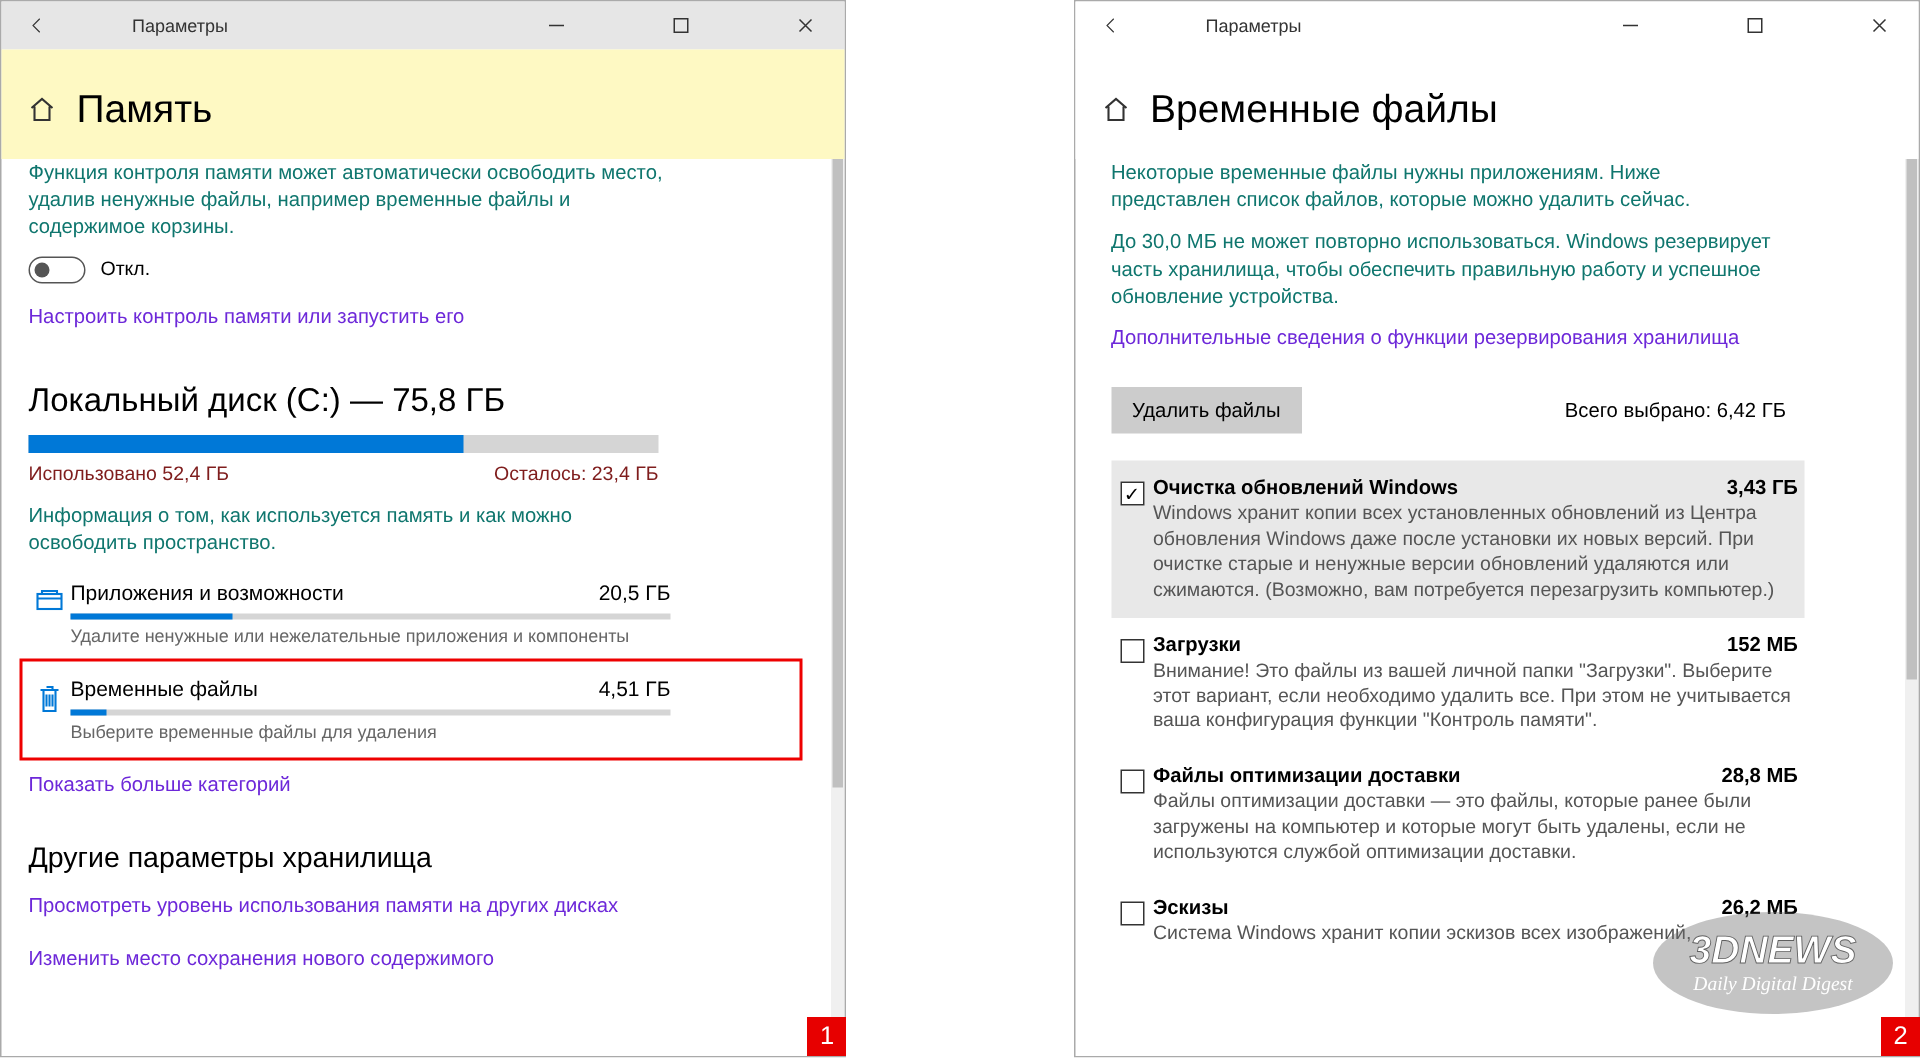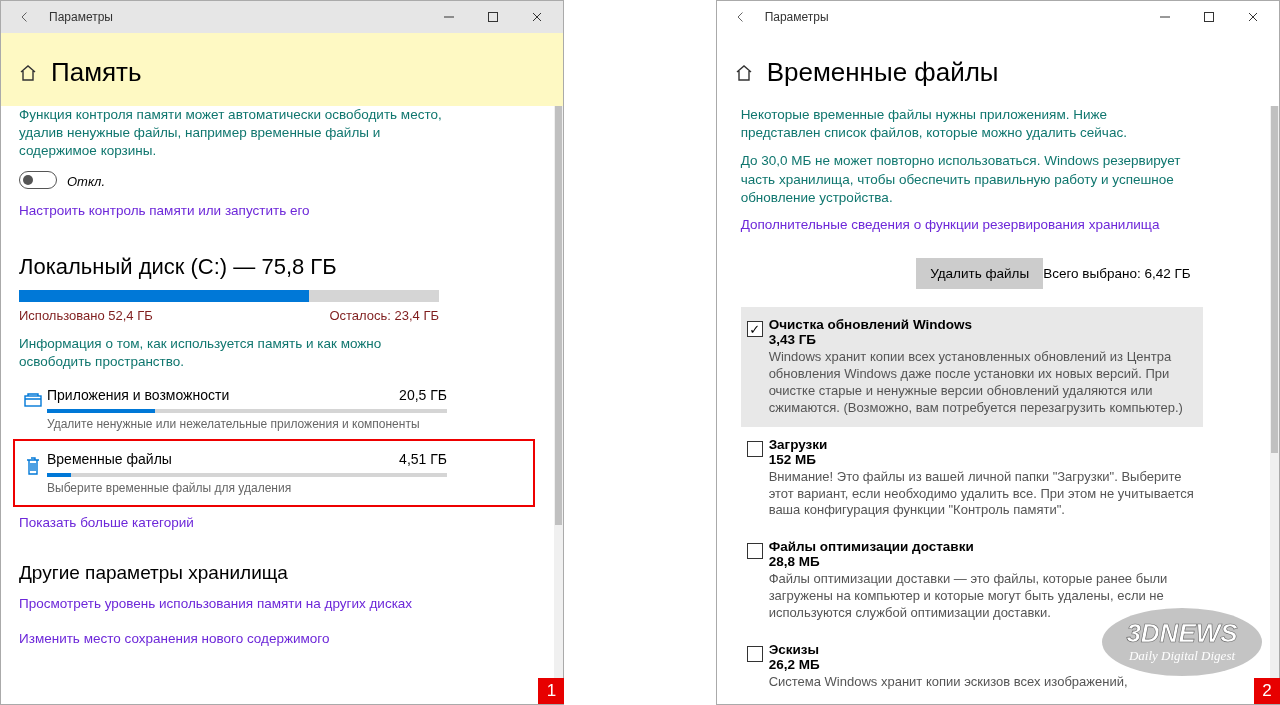--- a/index.html
+++ b/index.html
@@ -24,20 +24,21 @@
   }
   .window.left { margin-right: 78px; }
   .gap { width: 78px; height: 705px; background: #fff; }
   .titlebar {
     height: 32px;
     display: flex;
     align-items: center;
     padding: 0 4px 0 8px;
     background: #fff;
     border-bottom: none;
+    gap: 39px;
   }
   .window.left .titlebar { background: #e6e6e6; }
   .titlebar .back {
     width: 32px; height: 32px;
     display: flex; align-items: center; justify-content: center;
     font-size: 16px; color: #333;
   }
   .titlebar .title {
     font-size: 12px; color: #333; margin-left: 8px; flex: 1;
   }
@@ -68,21 +69,21 @@
   }
   .scrollbar {
     position: absolute; right: 0; top: 0; width: 9px; height: 100%;
     background: #f0f0f0;
   }
   .scrollbar .thumb {
     position: absolute; left: 1px; width: 7px;
     background: #c0c0c0;
   }
   .para { font-size: 13.5px; color: #0f766e; line-height: 1.35; margin-bottom: 10px; }
-  .toggle-row { display: flex; align-items: flex-end; margin: 10px 0 14px 0; font-style: italic; }
+  .toggle-row { display: flex; align-items: flex-start; margin: 10px 0 14px 0; }
   .toggle {
     width: 38px; height: 18px; border: 1px solid #555; border-radius: 9px;
     position: relative; margin-right: 10px;
     background: #fff;
   }
   .toggle .knob {
     width: 10px; height: 10px; border-radius: 50%; background: #555;
     position: absolute; left: 3px; top: 3px;
   }
   .link { color: #6d28d9; font-size: 13.5px; cursor: pointer; margin-bottom: 8px; display: inline-block; }
@@ -103,36 +104,36 @@
     width: 28px; display: flex; justify-content: center; padding-top: 4px;
   }
   .cat-body { flex: 1; }
   .cat-top { display: flex; justify-content: space-between; width: 400px; font-size: 14px; }
   .cat-bar { width: 400px; height: 4px; background: #d5d5d5; margin: 6px 0 4px 0; position: relative; }
   .cat-bar .fill { height: 100%; background: #0078d7; position: absolute; left: 0; top: 0; }
   .cat-sub { font-size: 12px; color: #666; }
   .subheader { font-size: 19px; font-weight: 400; margin: 24px 0 12px 0; }
 
   
-  .action-row { display: flex; align-items: center; justify-content: flex-end; margin: 18px 0 18px 0; width: 450px; }
+  .action-row { display: flex; align-items: center; justify-content: space-between; margin: 18px 0 18px 0; width: 450px; }
   .del-btn {
     background: #ccc; border: none; padding: 8px 14px;
     font-size: 13.5px; color: #000; cursor: pointer;
   }
   .total-sel { font-size: 13.5px; }
   .tf-item { display: flex; padding: 10px 4px 10px 0; width: 462px; }
   .tf-item.sel { background: #e8e8e8; }
   .tf-cb { width: 28px; display: flex; align-items: flex-start; padding-top: 4px; justify-content: center; }
   .tf-cb .box {
     width: 16px; height: 16px; border: 1.5px solid #333; background: #fff;
     display: flex; align-items: center; justify-content: center;
   }
   .tf-cb .box.checked::after { content: "✓"; font-size: 13px; line-height: 1; color: #000; }
   .tf-body { flex: 1; }
-  .tf-top { display: flex; justify-content: space-between; font-size: 13.5px; font-weight: 700; flex-direction: column; }
+  .tf-top { display: flex; justify-content: space-between; font-size: 13.5px; font-weight: 700; }
   .tf-desc { font-size: 13px; color: #555; line-height: 1.3; margin-top: 2px; }
 
   .corner-num {
     position: absolute; bottom: 0; width: 26px; height: 26px;
     background: #e70000; color: #fff; font-size: 17px; font-weight: 400;
     display: flex; align-items: center; justify-content: center;
   }
   .corner-num.right { right: -1px; }
 
   .logo3d {

